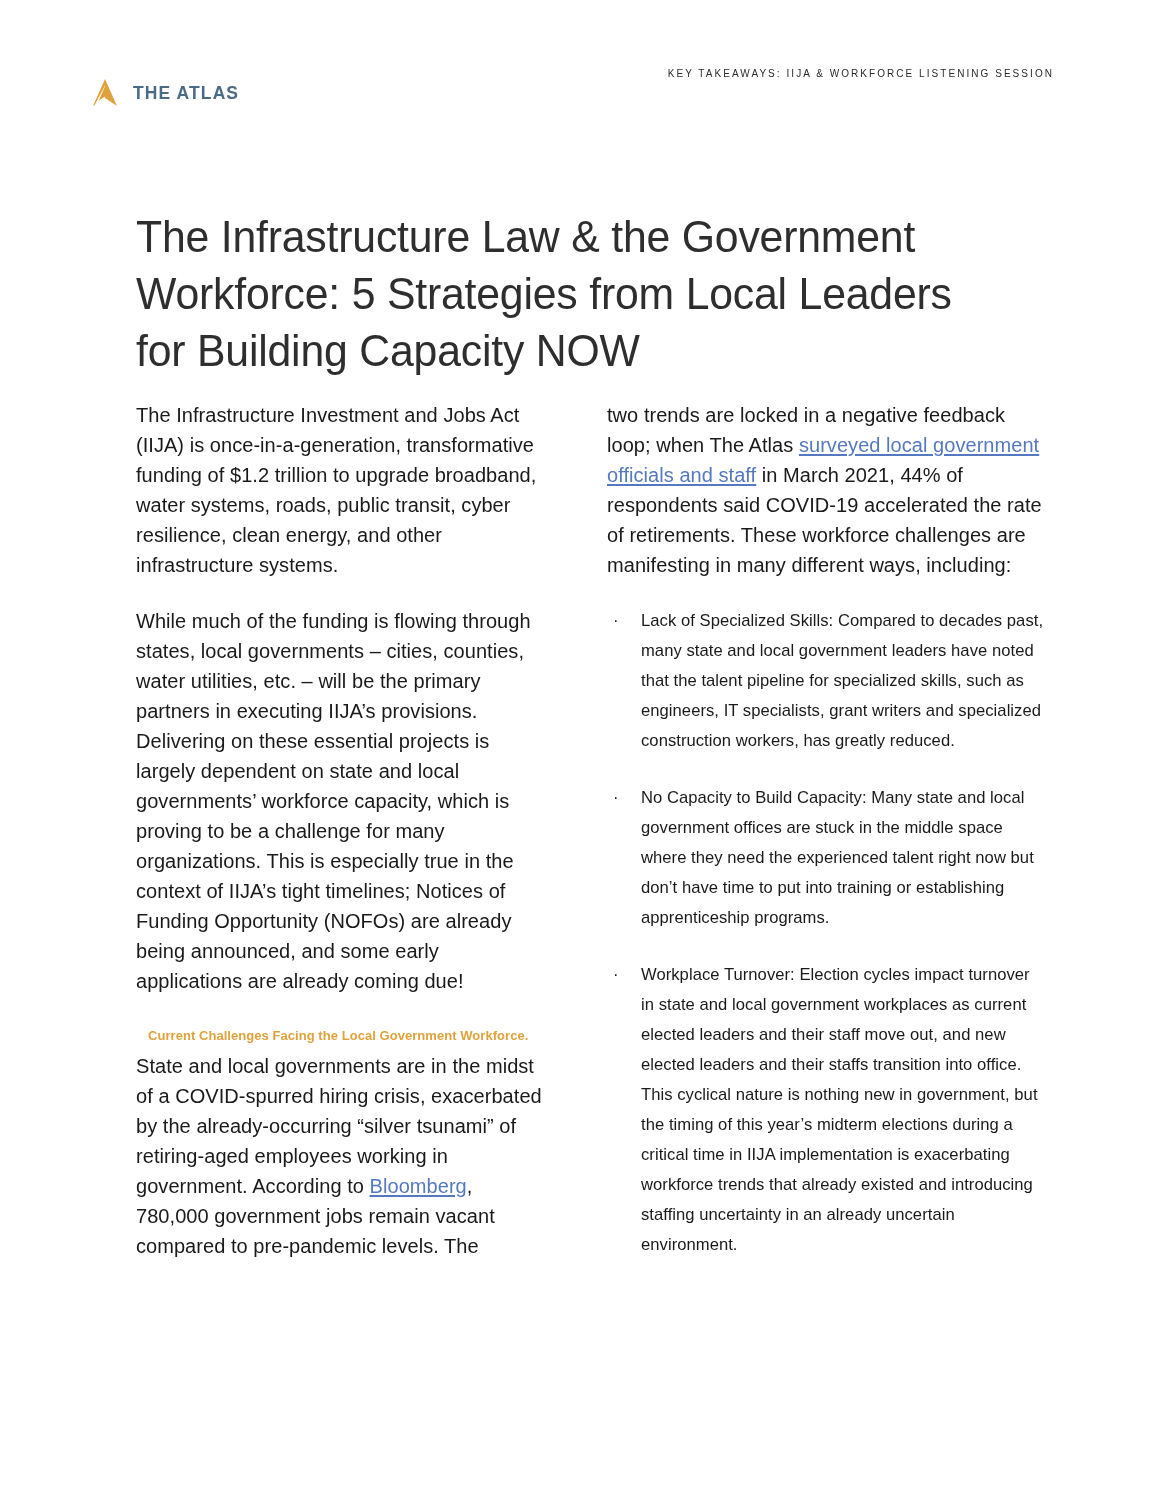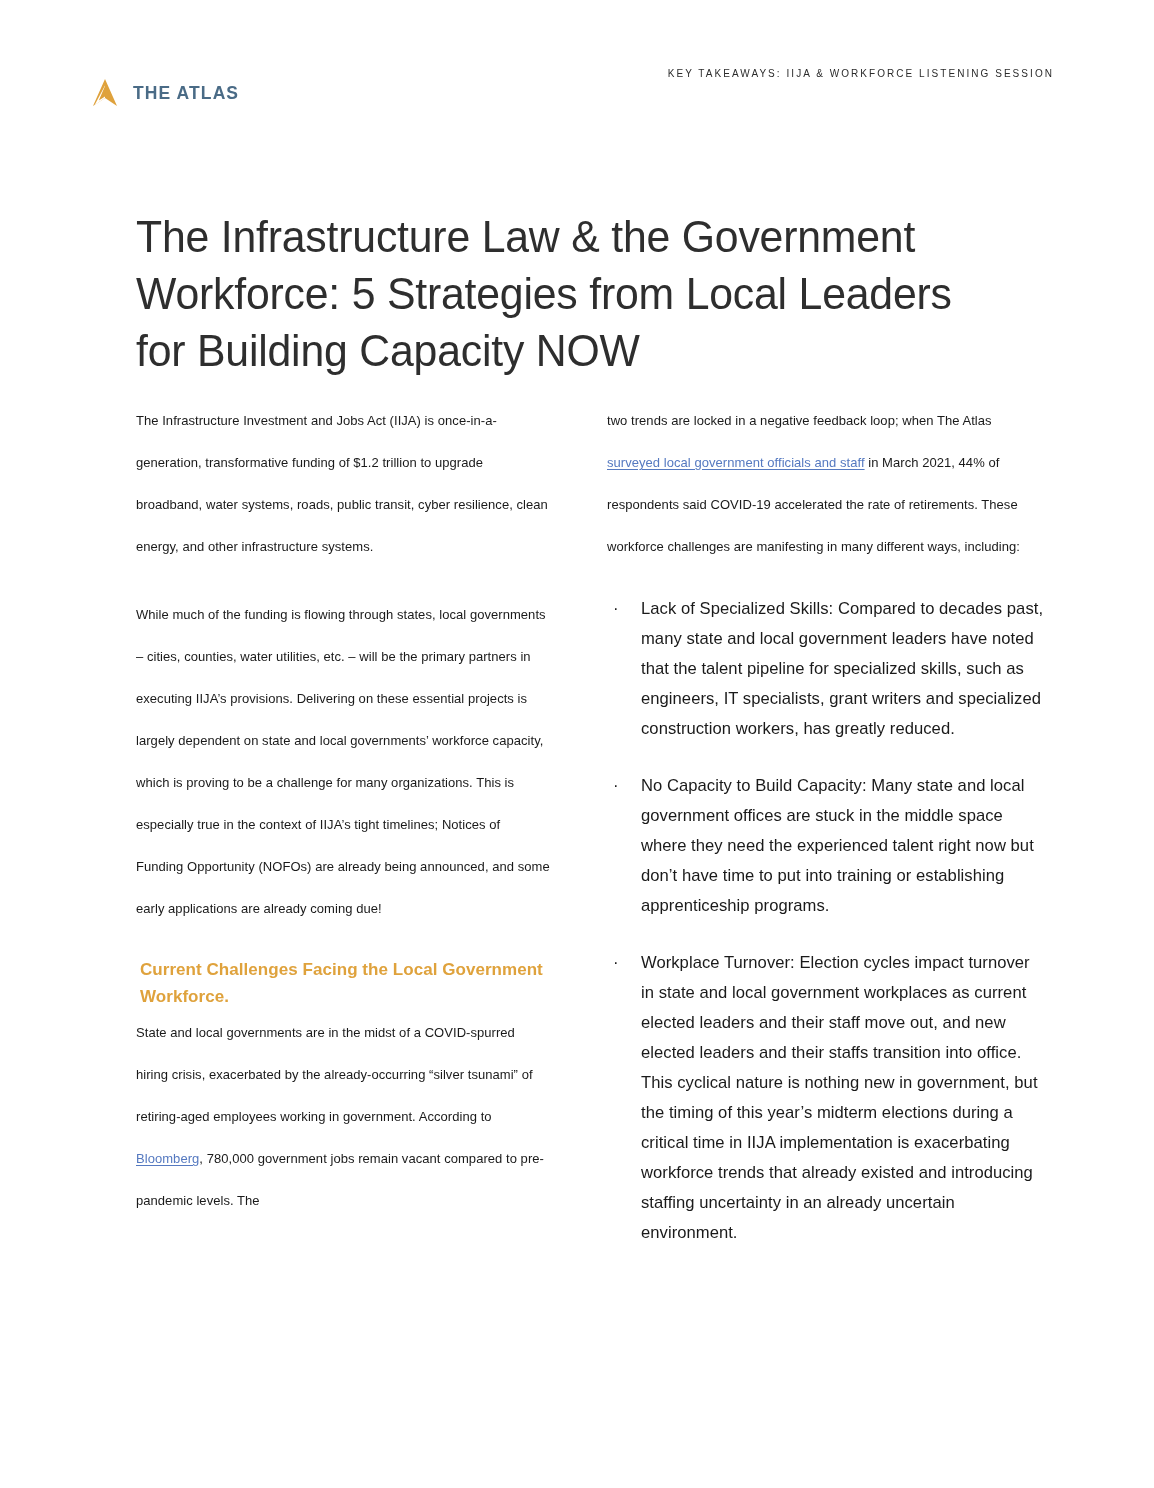--- a/index.html
+++ b/index.html
@@ -77,30 +77,30 @@
     gap: 57px;
   }
   .col {
     width: 414px;
     flex: 0 0 auto;
   }
   .col-right { width: 440px; }
 
   p.body-text {
     margin: 0 0 26px 0;
-    font-size: 13px;
-    line-height: 42px;
+    font-size: 20px;
+    line-height: 30px;
     color: #1a1a1a;
     letter-spacing: 0.05px;
   }
   p.body-text.tight { margin-bottom: 16px; }
 
   .section-heading {
-    margin: 0 0 2px 4px;
-    font-size: 17px;
+    margin: 0 0 2px 12px;
+    font-size: 13px;
     line-height: 27px;
     font-weight: bold;
     color: #dfa23c;
     letter-spacing: 0.05px;
   }
 
   ul.bullets {
     list-style: none;
     margin: 0;
     padding: 0;

